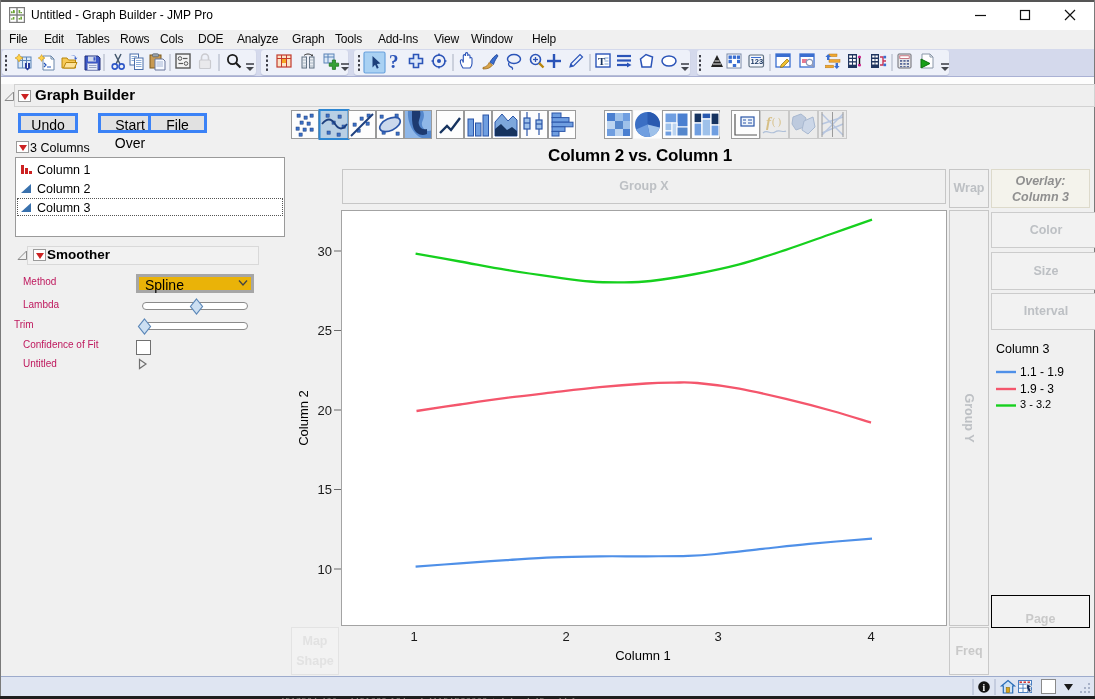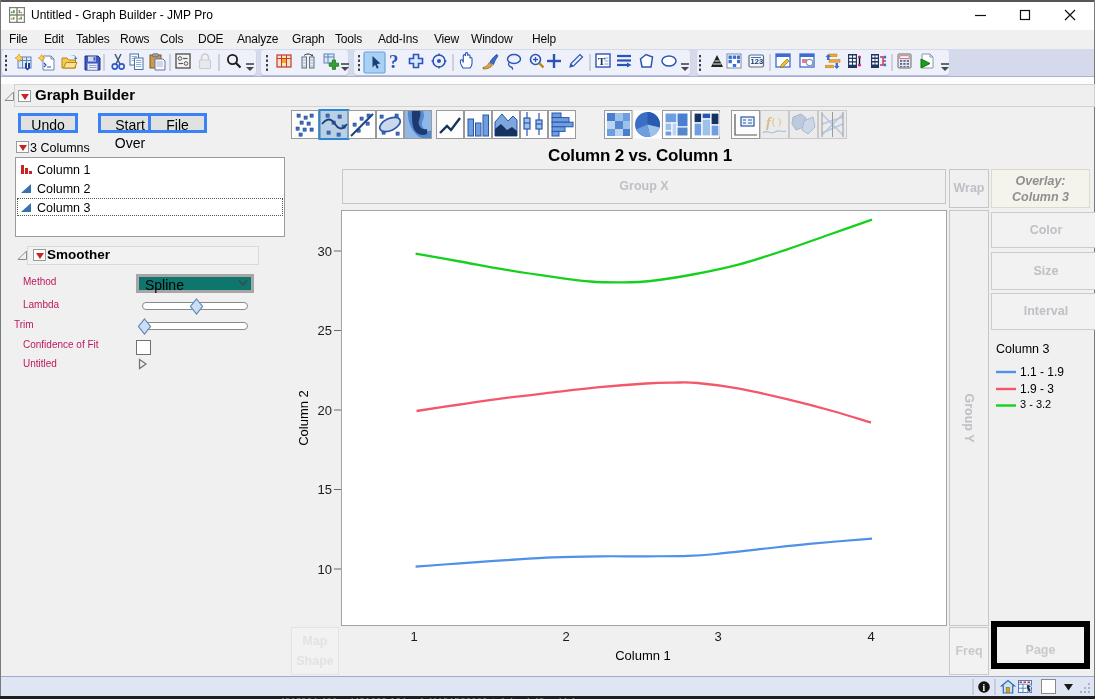--- a/index.html
+++ b/index.html
@@ -434,21 +434,21 @@
 <div class="abs" style="left:17px;top:198px;width:266px;height:18px;border:1px dotted #555;box-sizing:border-box;"></div>
 
 <svg class="abs" style="left:17px;top:250px" width="11" height="11" viewBox="0 0 11 11">
   <path d="M1,9.5 L9.5,9.5 L9.5,1 Z" fill="none" stroke="#8a8a8a" stroke-width="1"></path>
 </svg>
 <div class="abs" id="smheader"></div>
 <div class="redtri" style="left:33px;top:249px"></div>
 <div class="abs" style="left:47px;top:247px;font-size:13.5px;font-weight:bold;">Smoother</div>
 
 <div class="plabel" style="left:23px;top:276px;">Method</div>
-<div class="btn" style="left:136px;top:274px;width:118px;height:19px;line-height:17px;text-align:left;padding-left:6px;background:#0f766e;border-color:#a6a6a6;">Spline</div>
+<div class="btn" style="left:136px;top:274px;width:118px;height:19px;line-height:17px;text-align:left;padding-left:6px;background:#eab308;border-color:#a6a6a6;">Spline</div>
 <svg class="abs" style="left:238px;top:279px" width="10" height="8" viewBox="0 0 10 8">
     <path d="M1,1.5 L5,6 L9,1.5" fill="none" stroke="#444" stroke-width="1.3"></path>
   </svg>
 
 <div class="plabel" style="left:23px;top:299px;">Lambda</div>
 <div class="abs" style="left:142px;top:302px;width:106px;height:8px;background:#fff;border:1px solid #8a8a8a;border-radius:4px;box-sizing:border-box;"></div>
 <svg class="abs" style="left:189px;top:298px" width="15" height="17" viewBox="0 0 15 17">
     <path d="M7.5,1 L13.5,8.5 L7.5,16 L1.5,8.5 Z" fill="#ccdfF2" stroke="#5b87b8" stroke-width="1.2"></path>
   </svg>
 <div class="plabel" style="left:14px;top:319px;">Trim</div>
@@ -678,21 +678,21 @@
 <div class="abs" style="left:303px;top:418px;white-space:nowrap;font-size:13px;transform:translate(-50%,-50%) rotate(-90deg);">Column 2</div>
 
 <svg class="abs" style="left:342px;top:211px" width="604" height="414" viewBox="0 0 604 414">
   <path d="M73.6,42.6 C81.0,43.9 102.8,47.8 117.9,50.5 C133.0,53.2 148.9,56.3 164.4,58.9 C179.9,61.5 197.0,64.0 211.0,65.9 C225.0,67.8 236.6,69.6 248.3,70.5 C259.9,71.4 270.8,71.5 280.9,71.4 C291.0,71.3 297.2,71.3 308.8,70.0 C320.4,68.7 336.0,66.3 350.7,63.5 C365.5,60.7 381.8,57.4 397.3,53.3 C412.8,49.2 428.4,43.9 443.9,38.8 C459.4,33.7 476.1,27.5 490.5,22.5 C504.9,17.5 523.4,10.9 530.0,8.6" fill="none" stroke="#16d01e" stroke-width="2.3"></path>
   <path d="M74.5,200.0 C81.7,198.9 102.9,195.7 117.9,193.5 C132.9,191.3 148.9,188.9 164.4,186.9 C179.9,184.9 195.5,183.2 211.0,181.4 C226.5,179.6 242.1,177.7 257.6,176.2 C273.1,174.7 291.7,173.3 304.1,172.5 C316.5,171.7 323.4,171.7 332.0,171.6 C340.6,171.5 344.5,171.0 355.4,172.0 C366.3,173.0 382.5,175.0 397.3,177.6 C412.0,180.3 428.4,184.2 443.9,187.9 C459.4,191.6 476.3,196.0 490.5,200.0 C504.7,204.0 522.6,209.7 529.0,211.6" fill="none" stroke="#f4566c" stroke-width="2.3"></path>
   <path d="M73.6,355.6 C81.0,355.1 102.8,353.4 117.9,352.3 C133.0,351.2 148.9,350.1 164.4,349.1 C179.9,348.1 195.5,346.9 211.0,346.3 C226.5,345.7 242.1,345.5 257.6,345.3 C273.1,345.1 289.4,345.4 304.1,345.3 C318.8,345.2 334.4,345.3 346.0,344.9 C357.6,344.5 361.6,344.2 374.0,343.0 C386.4,341.8 405.1,339.6 420.6,337.9 C436.1,336.2 449.0,334.5 467.2,332.8 C485.4,331.1 519.5,328.5 530.0,327.6" fill="none" stroke="#4f90e8" stroke-width="2.2"></path>
 </svg>
 
 <div class="abs graytext" style="left:291px;top:627px;width:48px;height:48px;background:#f2f2f2;border:1px solid #e3e3e3;box-sizing:border-box;text-align:center;line-height:20px;padding-top:3px;color:#e2e2e2;">Map<br>Shape</div>
 <div class="abs graytext" style="left:949px;top:627px;width:40px;height:48px;background:#f2f2f2;border:1px solid #c9c9c9;box-sizing:border-box;text-align:center;line-height:46px;color:#c9c9c9;">Freq</div>
-<div class="abs graytext" style="left:991px;top:621px;width:99px;height:48px;background:#f2f2f2;border:6px solid #000000;box-sizing:border-box;text-align:center;line-height:46px;color:#c9c9c9;">Page</div>
+<div class="abs graytext" style="left:991px;top:595px;width:99px;height:33px;background:#f2f2f2;border:1px solid #000000;box-sizing:border-box;text-align:center;line-height:46px;color:#c9c9c9;">Page</div>
 
 <div class="abs" id="statusbar"></div>
 <svg class="abs" style="left:940px;top:677px" width="155" height="20" viewBox="0 0 155 20">
   <line x1="33" y1="2" x2="33" y2="18" stroke="#aab4cc" stroke-width="1"></line>
   <line x1="55" y1="2" x2="55" y2="18" stroke="#aab4cc" stroke-width="1"></line>
   <circle cx="44" cy="10" r="5.8" fill="#111"></circle>
   <text x="42.4" y="13.6" font-size="9.5" font-weight="bold" fill="#fff" font-family="Liberation Serif,serif">i</text>
   <g transform="translate(61,3)">
     <path d="M7,0.5 L13.5,6 h-1.8 v7 h-9.4 v-7 h-1.8 z" fill="#cfe2f4" stroke="#2a6db8" stroke-width="1.2"></path>
     <rect x="5.2" y="7.5" width="3.4" height="5" fill="#d9a418" stroke="#8a6a10" stroke-width="0.6"></rect>

